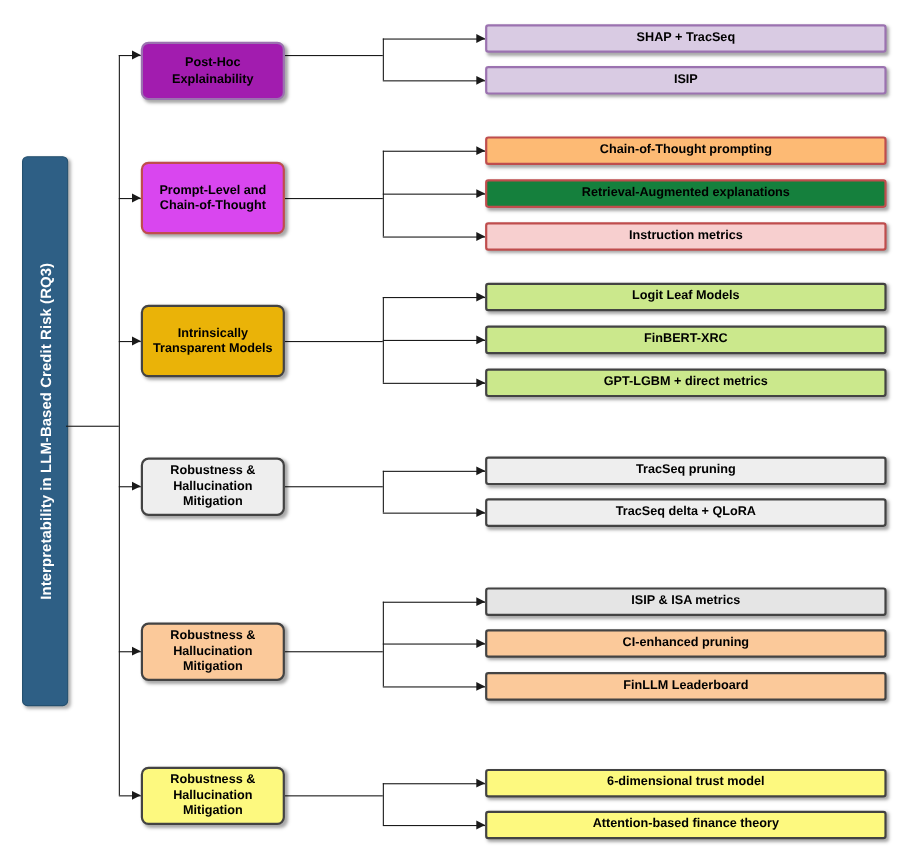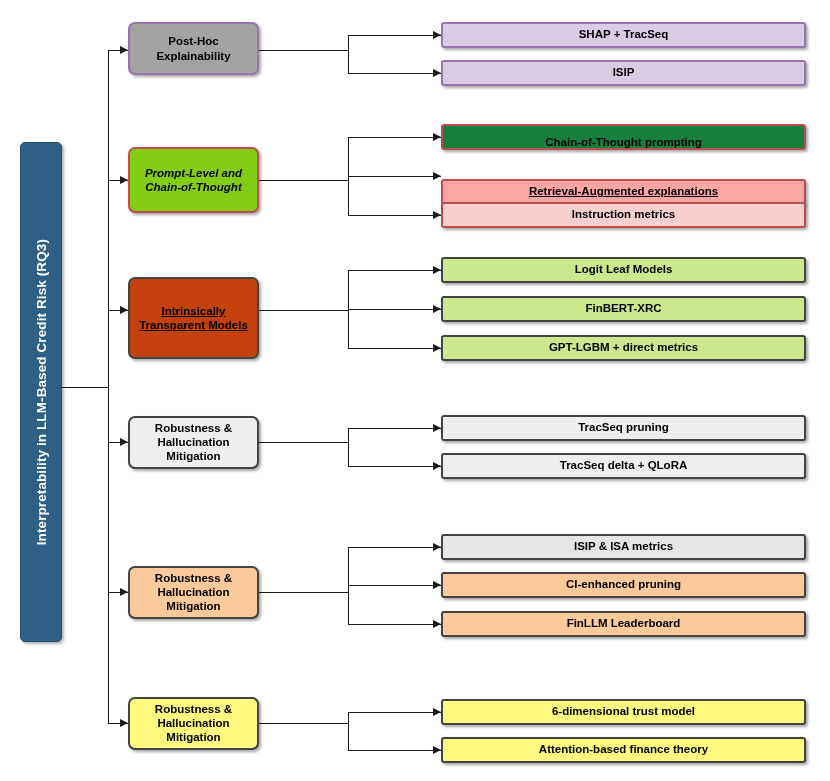--- a/index.html
+++ b/index.html
@@ -140,42 +140,42 @@
       <div class="line-h" style="left: 108px; top: 723px; width: 20px;"></div>
       <div class="arrow" style="left: 120px; top: 718.5px;"></div>
       <div class="line-h" style="left: 259px; top: 723px; width: 89px;"></div>
       <div class="line-v" style="left: 348px; top: 712px; height: 38px;"></div>
       <div class="line-h" style="left: 348px; top: 712px; width: 93px;"></div>
       <div class="arrow" style="left: 433px; top: 707.5px;"></div>
       <div class="line-h" style="left: 348px; top: 750px; width: 93px;"></div>
       <div class="arrow" style="left: 433px; top: 745.5px;"></div>
     </div>
   <div id="nodes">
-      <div class="cat-box" style="top: 22px; height: 53px; background: #a3a3a3; border-color: rgb(155, 114, 176);">
+      <div class="cat-box" style="top: 38px; height: 53px; background: #a21caf; border-color: rgb(155, 114, 176);">
         <span class="cat-label">Post-Hoc Explainability</span>
       </div>
       <div class="leaf-box" style="top: 22px; background: rgb(217, 203, 227); border-color: rgb(155, 114, 176);">
         <span class="leaf-label">SHAP + TracSeq</span>
       </div>
       <div class="leaf-box" style="top: 60px; background: rgb(217, 203, 227); border-color: rgb(155, 114, 176);">
         <span class="leaf-label">ISIP</span>
       </div>
-      <div class="cat-box" style="top: 147px; height: 66px; background: #84cc16; border-color: rgb(191, 77, 77); font-style: italic;">
+      <div class="cat-box" style="top: 147px; height: 66px; background: #d946ef; border-color: rgb(191, 77, 77);">
         <span class="cat-label">Prompt-Level and Chain-of-Thought</span>
       </div>
-      <div class="leaf-box" style="top: 124px; background: #15803d; border-color: rgb(191, 77, 77); align-items: flex-end;">
+      <div class="leaf-box" style="top: 124px; background: #fdba74; border-color: rgb(191, 77, 77);">
         <span class="leaf-label">Chain-of-Thought prompting</span>
       </div>
-      <div class="leaf-box" style="top: 179px; background: #fca5a5; border-color: rgb(191, 77, 77); text-decoration: underline;">
+      <div class="leaf-box" style="top: 163px; background: #15803d; border-color: rgb(191, 77, 77);">
         <span class="leaf-label">Retrieval-Augmented explanations</span>
       </div>
       <div class="leaf-box" style="top: 202px; background: rgb(247, 207, 207); border-color: rgb(191, 77, 77);">
         <span class="leaf-label">Instruction metrics</span>
       </div>
-      <div class="cat-box" style="top: 277px; height: 82px; background: #c2410c; border-color: rgb(67, 67, 67); text-decoration: underline;">
+      <div class="cat-box" style="top: 277px; height: 66px; background: #eab308; border-color: rgb(67, 67, 67);">
         <span class="cat-label">Intrinsically Transparent Models</span>
       </div>
       <div class="leaf-box" style="top: 257px; background: rgb(203, 232, 140); border-color: rgb(67, 67, 67);">
         <span class="leaf-label">Logit Leaf Models</span>
       </div>
       <div class="leaf-box" style="top: 296px; background: rgb(203, 232, 140); border-color: rgb(67, 67, 67);">
         <span class="leaf-label">FinBERT-XRC</span>
       </div>
       <div class="leaf-box" style="top: 335px; background: rgb(203, 232, 140); border-color: rgb(67, 67, 67);">
         <span class="leaf-label">GPT-LGBM + direct metrics</span>

